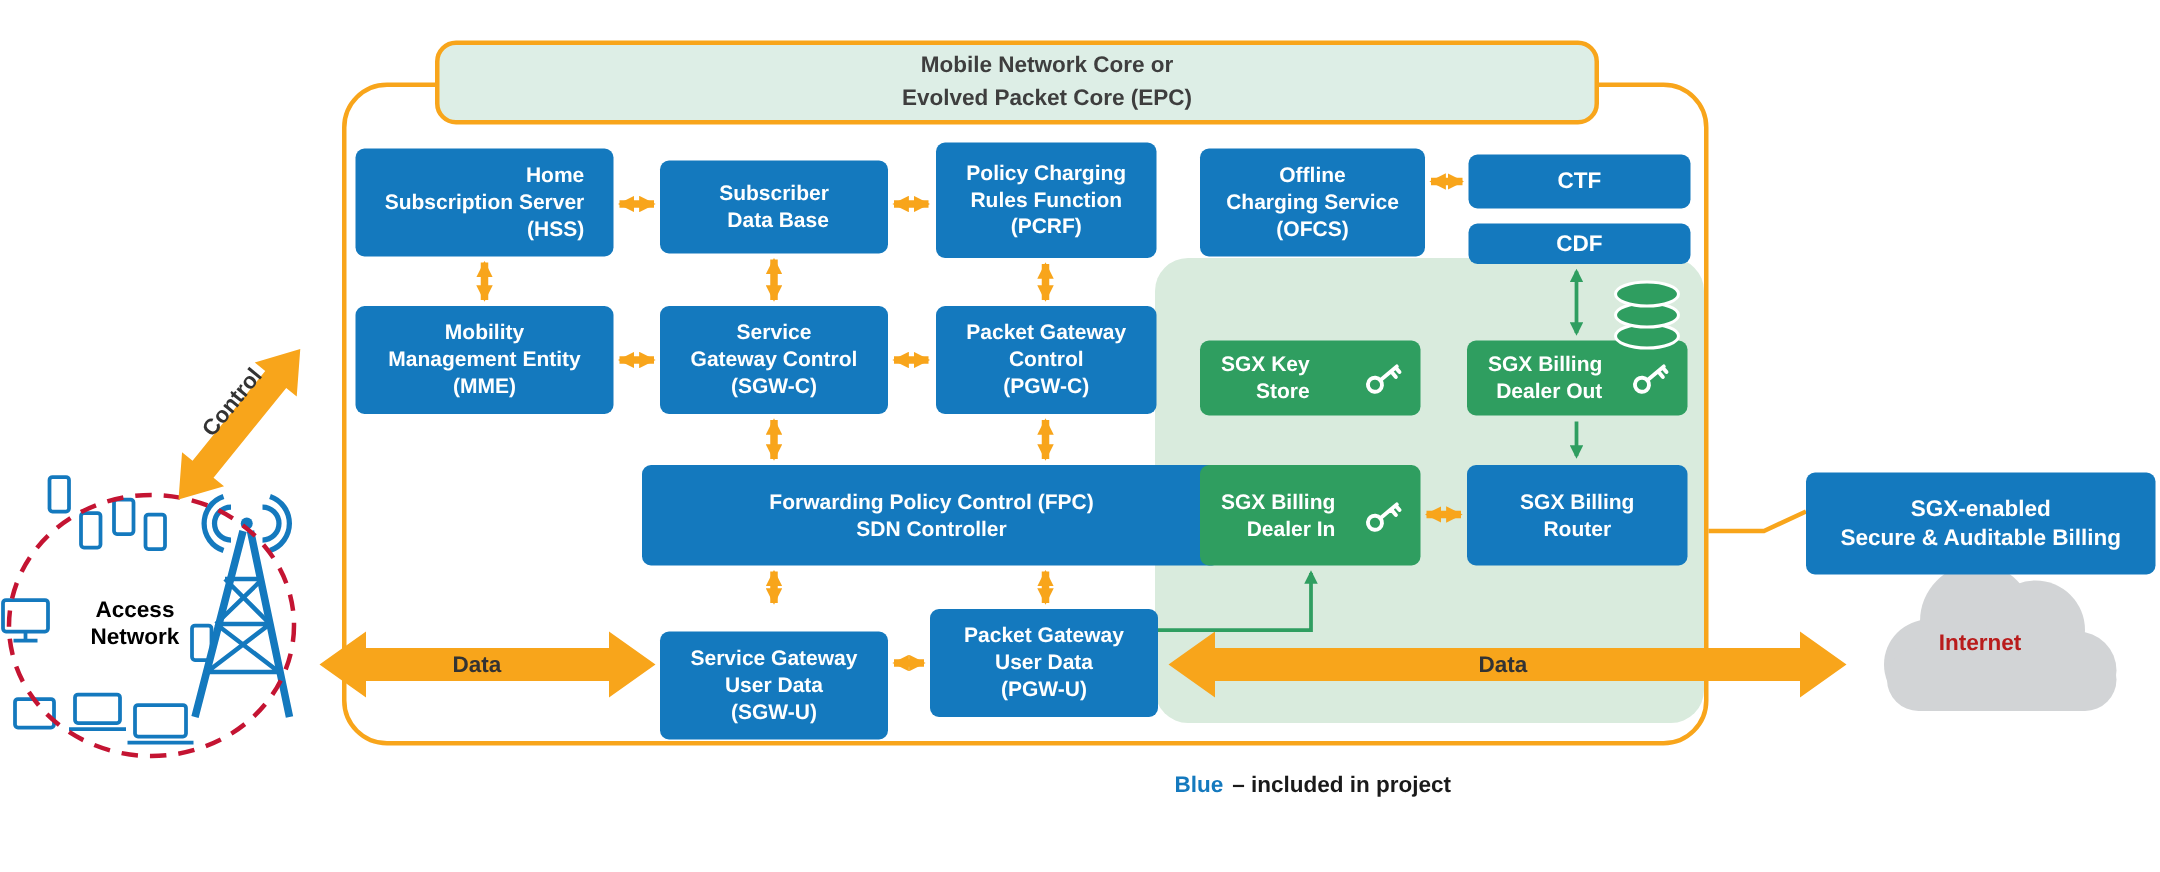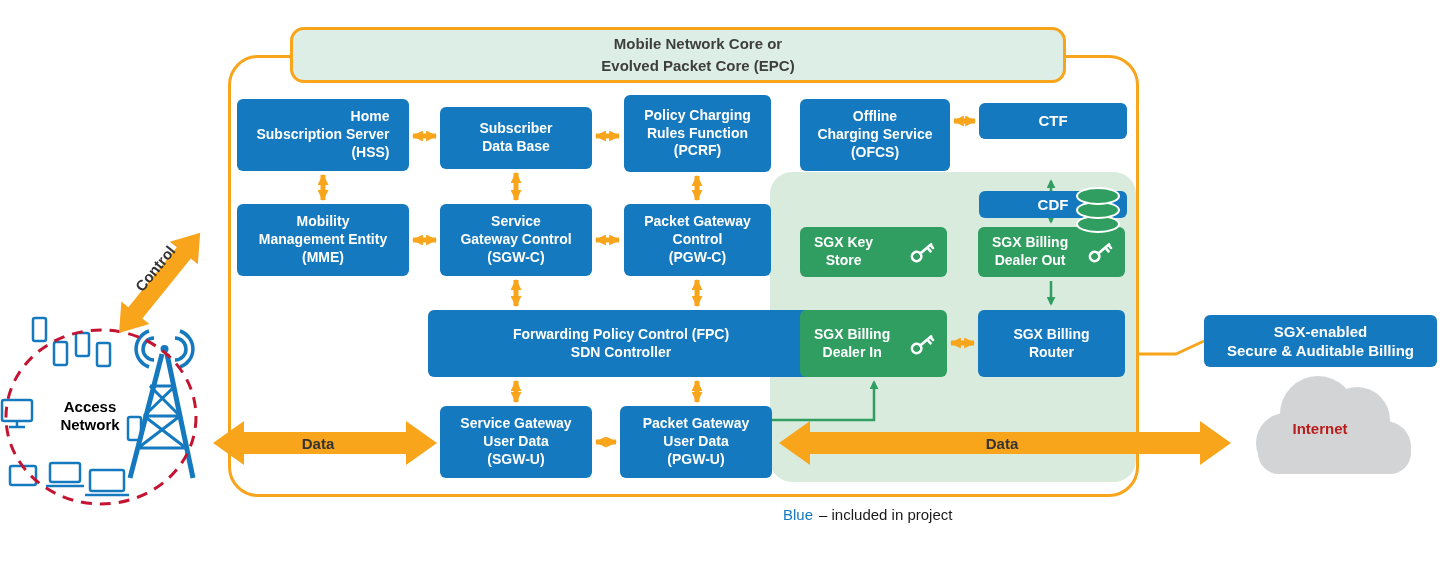--- a/index.html
+++ b/index.html
@@ -15,59 +15,59 @@
               border:3px solid var(--orange,#F8A51B); border-radius:14px; z-index:3;
               display:flex; align-items:center; justify-content:center; text-align:center;
               font-weight:bold; font-size:15px; line-height:1.5; color:#3E3E3E; white-space:pre-line; }
 
   
   .box { position:absolute; background:var(--blue,#1479BE); color:#fff; font-weight:bold;
          display:flex; align-items:center; justify-content:center; text-align:center;
          border-radius:6px; font-size:14px; line-height:1.27; z-index:3; }
   .box span { white-space:pre-line; }
   .box.green { background:var(--green,#2F9E60); }
-  .box.haskey { justify-content:space-between; text-align:center; padding:0 10px 0 14px; }
+  .box.haskey { justify-content:space-between; text-align:right; padding:0 10px 0 14px; }
   .key { flex:0 0 auto; }
 
   #hss   { left:237px; top:99px;  width:172px; height:72px;text-align:right; }
-  #sdb   { left:440px; top:107px; width:152px; height:62px; }
+  #sdb   { left:440px; top:107px; width:152px; height:62px;text-align:right; }
   #pcrf  { left:624px; top:95px;  width:147px; height:77px; }
   #ofcs  { left:800px; top:99px;  width:150px; height:72px; }
   #ctf   { left:979px; top:103px; width:148px; height:36px; font-size:15px; }
-  #cdf   { left:979px; top:149px; width:148px; height:27px; font-size:15px;margin-top:42px; }
+  #cdf   { left:979px; top:149px; width:148px; height:27px; font-size:15px; }
   #mme   { left:237px; top:204px; width:172px; height:72px; }
   #sgwc  { left:440px; top:204px; width:152px; height:72px; }
   #pgwc  { left:624px; top:204px; width:147px; height:72px; }
   #fpc   { left:428px; top:310px; width:386px; height:67px; }
-  #sgwu  { left:440px; top:406px; width:152px; height:72px; }
+  #sgwu  { left:440px; top:421px; width:152px; height:72px; }
   #pgwu  { left:620px; top:406px; width:152px; height:72px; }
   #keystore  { left:800px; top:227px; width:147px; height:50px; }
   #dealerout { left:978px; top:227px; width:147px; height:50px; }
   #dealerin  { left:800px; top:310px; width:147px; height:67px; }
   #router    { left:978px; top:310px; width:147px; height:67px; }
-  #sgxenabled{ left:1204px; top:315px; width:233px; height:52px; font-size:15px; }
+  #sgxenabled{ left:1204px; top:315px; width:233px; height:68px; font-size:15px; }
 
   
   #connectors { position:absolute; left:0; top:0; z-index:2; }
   #toplayer   { position:absolute; left:0; top:0; z-index:4; pointer-events:none; }
   .oarrow { stroke:var(--orange,#F8A51B); stroke-width:5; marker-start:url(#mO); marker-end:url(#mO); }
   .garrow { stroke:var(--green,#2F9E60); stroke-width:2.5; fill:none; }
   .bigarrow { fill:var(--orange,#F8A51B); }
 
   
   .lbl { position:absolute; font-weight:bold; color:#333; z-index:4; text-align:center; white-space:pre-line; }
   #control-label { left:100px; top:260px; width:110px; font-size:15px; transform:rotate(-51deg); }
   #data-left-label  { left:268px; top:435px; width:100px; font-size:15px; }
   #data-right-label { left:952px; top:435px; width:100px; font-size:15px; }
   #access-label   { left:38px;  top:398px; width:104px; font-size:15px; color:#000; line-height:1.2; }
   #internet-label { left:1258px; top:420px; width:124px; font-size:15px; color:#b91c1c; }
 
   
   #legend { position:absolute; left:783px; top:506px; z-index:4; font-size:15px; }
-  .legend-row { height:26px; display:flex; align-items:flex-start; gap:6px; font-weight:normal; color:#1a1a1a; }
+  .legend-row { height:26px; display:flex; align-items:flex-end; gap:6px; font-weight:bold; color:#1a1a1a; }
   .t-blue  { color:var(--blue,#1479BE); }
   .t-green { color:var(--green,#2F9E60); }
 </style>
 </head>
 <body>
 
 <div class="canvas">
 
   <div id="main" class="abs"></div>
   <div id="panel" class="abs"></div>

